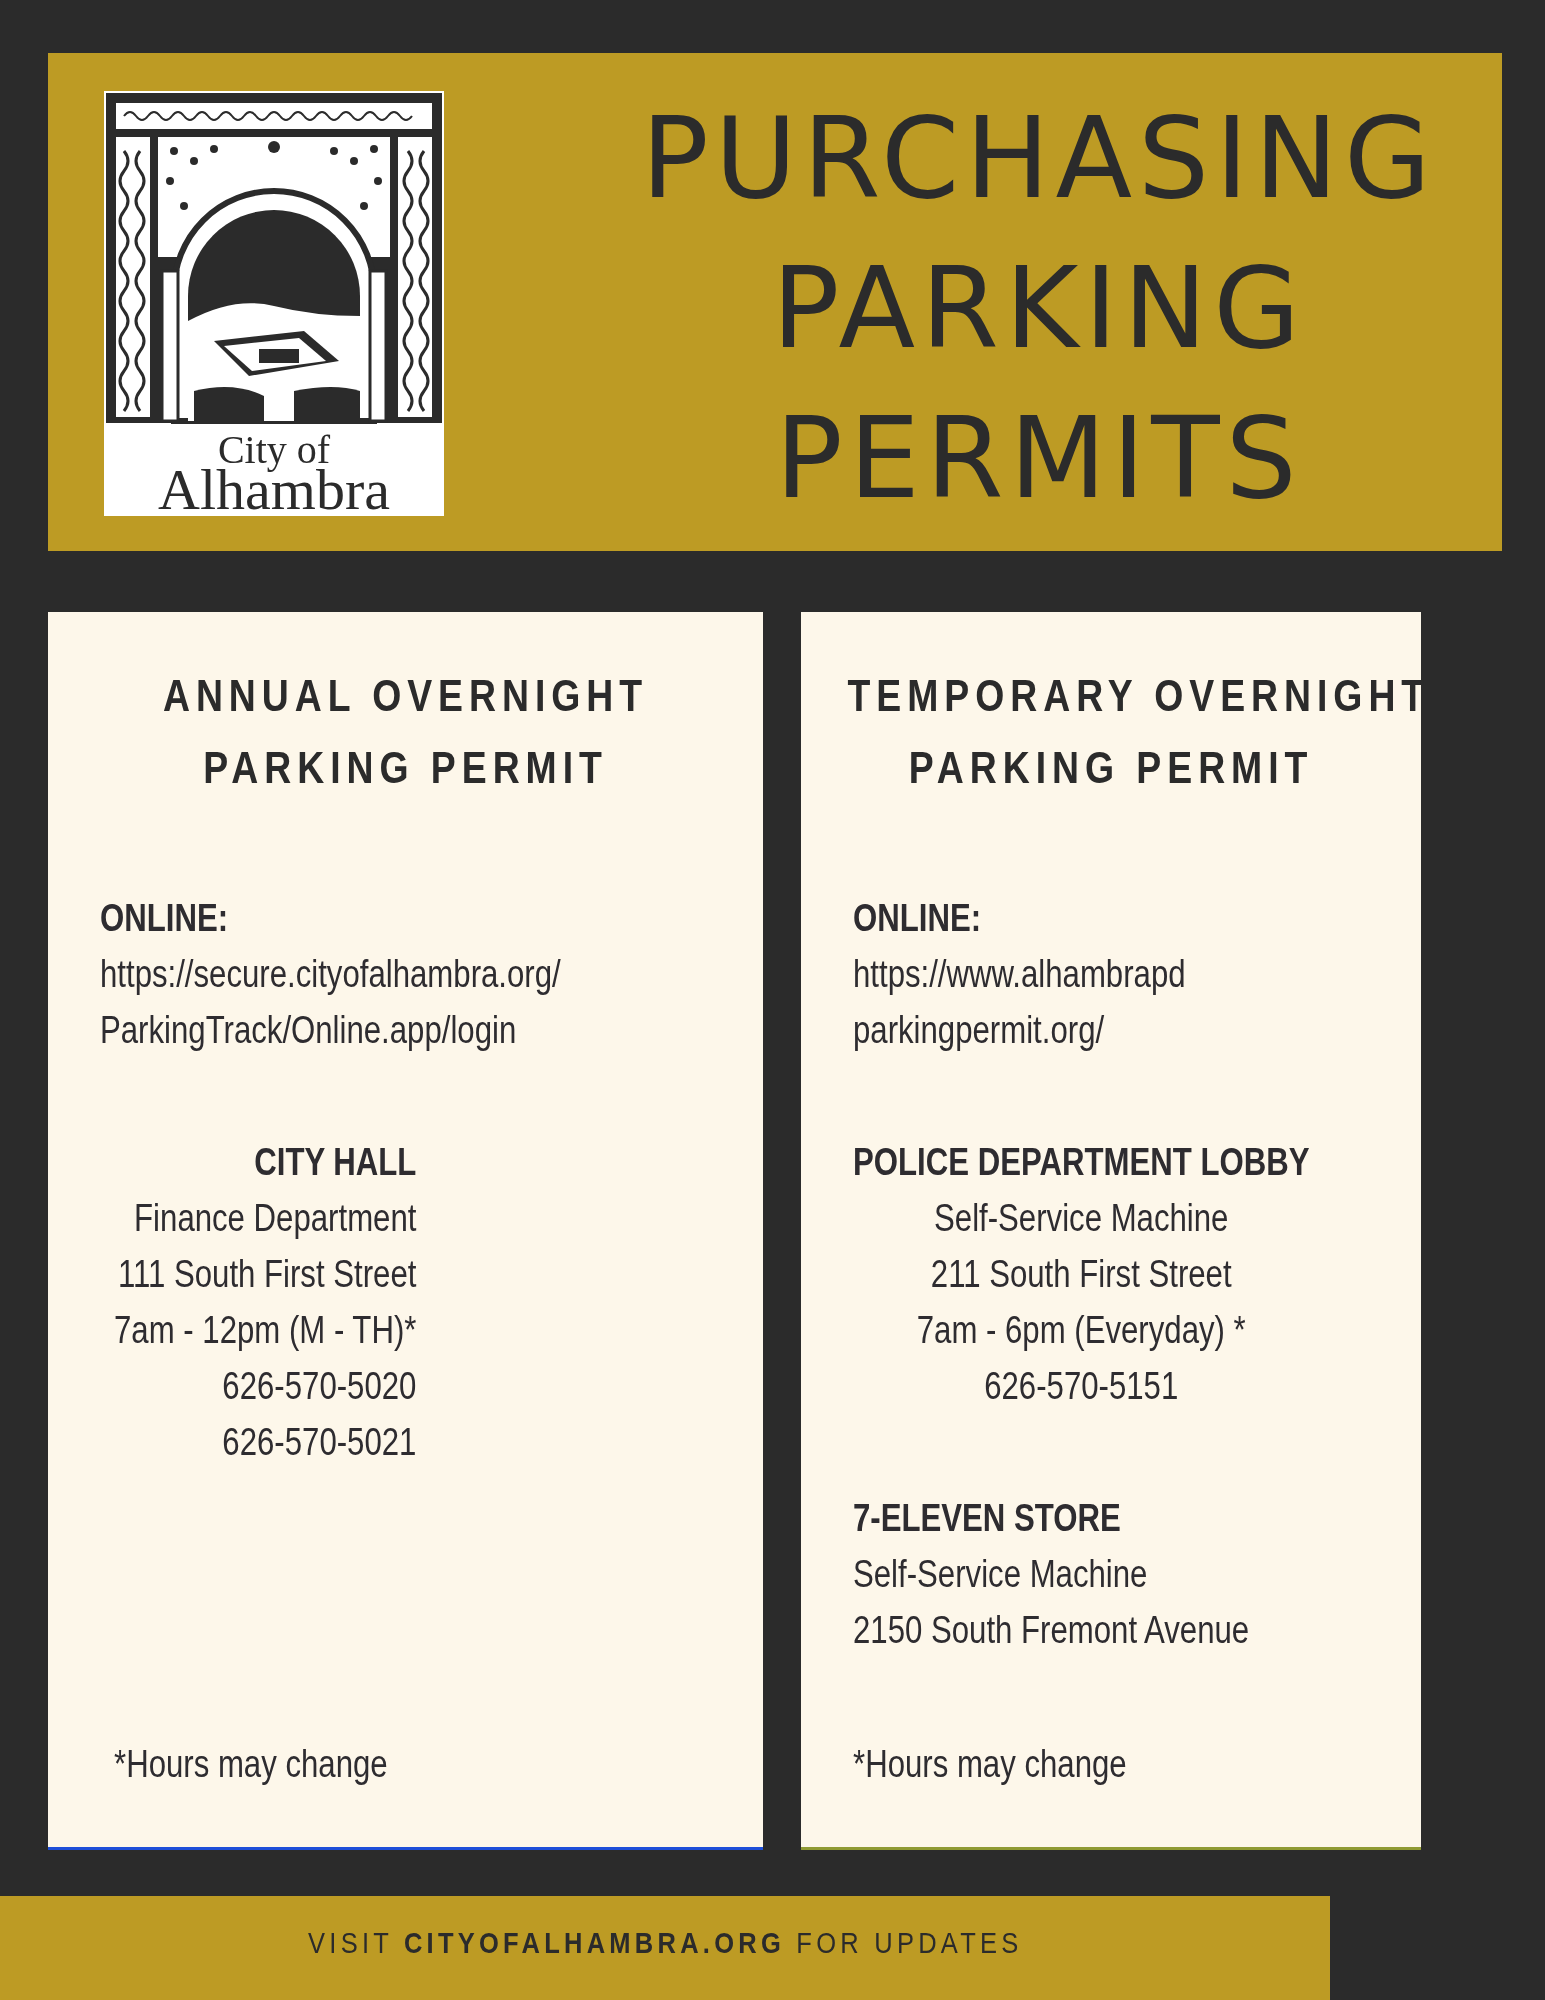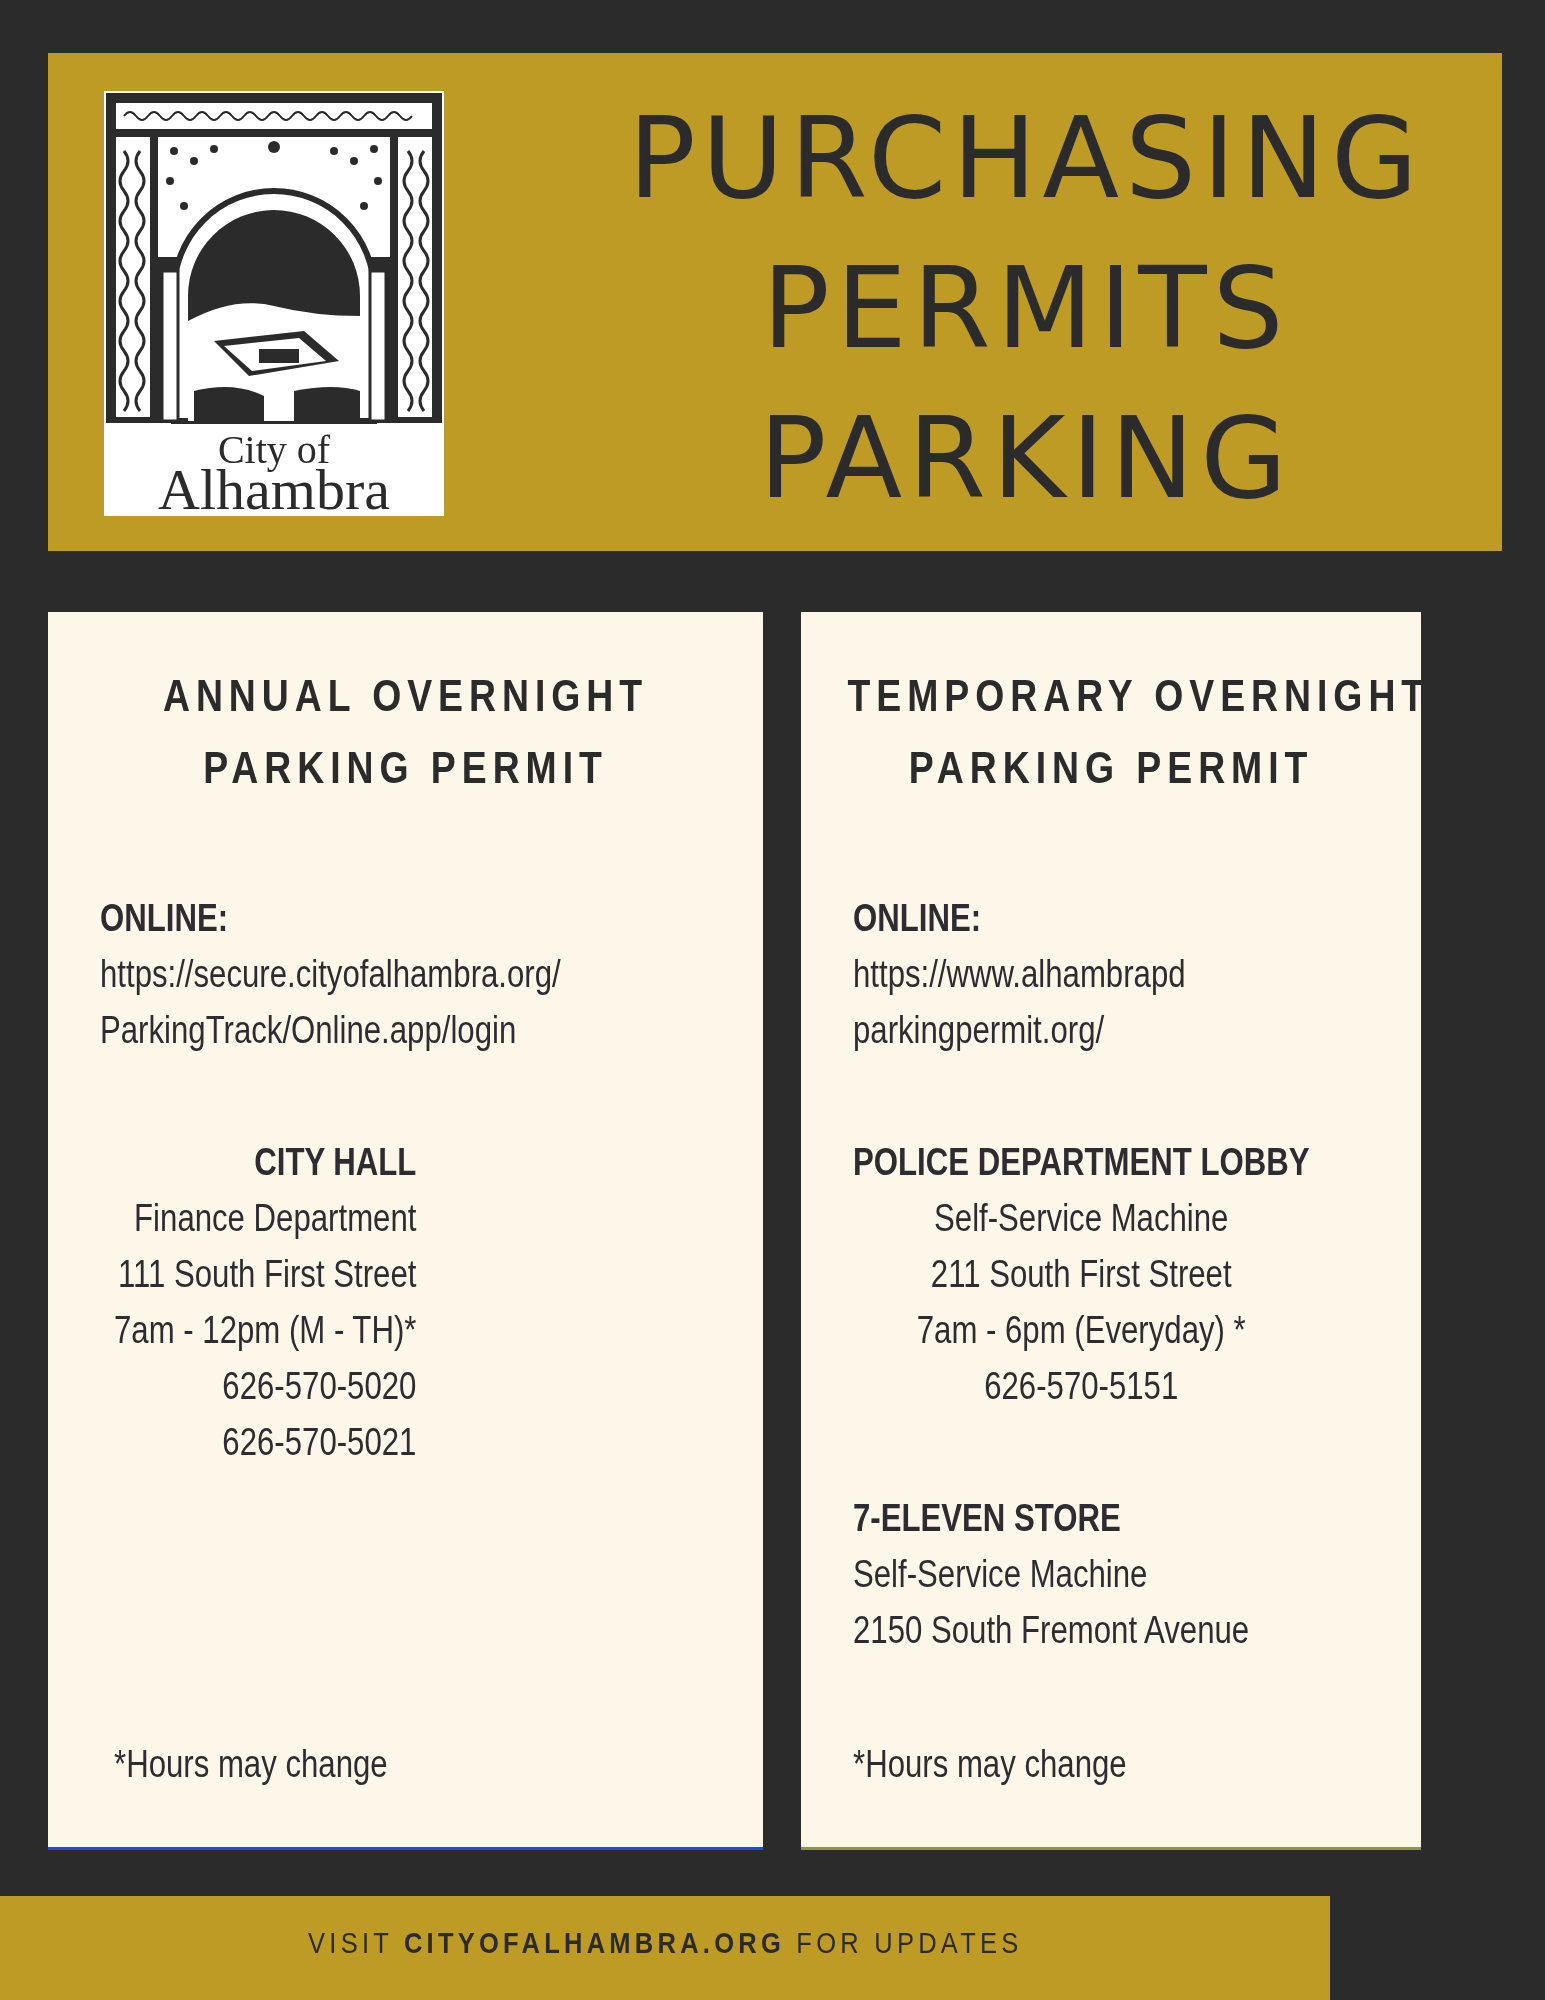--- a/index.html
+++ b/index.html
@@ -14,21 +14,21 @@
     .header {
       position: absolute; left: 48px; top: 53px; width: 1454px; height: 498px;
       background: #bd9b24;
     }
     .logo {
       position: absolute; left: 56px; top: 38px; width: 340px; height: 425px;
       background: #ffffff;
     }
     .logo svg { display: block; }
     .title {
-      position: absolute; left: 528px; top: 30px; width: 900px;
+      position: absolute; left: 541px; top: 30px; width: 900px;
       text-align: center;
       font-family: "DejaVu Sans", sans-serif;
       font-size: 112px; line-height: 150px; letter-spacing: 6px;
       color: #2b2b2b; font-weight: normal;
     }
     .title div { white-space: nowrap; }
 
     .panel {
       position: absolute; top: 612px; height: 1235px;
       background: #fdf7ea;
@@ -114,22 +114,22 @@
 
       <rect x="58" y="180" width="16" height="150" fill="#ffffff" stroke="#2b2b2b" stroke-width="3"></rect>
       <rect x="266" y="180" width="16" height="150" fill="#ffffff" stroke="#2b2b2b" stroke-width="3"></rect>
 
       <text x="170" y="372" text-anchor="middle" font-family="Liberation Serif, DejaVu Serif, serif" font-size="40" fill="#2b2b2b">City of</text>
       <text x="170" y="418" text-anchor="middle" font-family="Liberation Serif, DejaVu Serif, serif" font-size="58" fill="#2b2b2b">Alhambra</text>
     </svg>
   </div>
   <div class="title">
     <div>PURCHASING</div>
+    <div>PARKING</div>
     <div>PERMITS</div>
-    <div>PARKING</div>
   </div>
 </div>
 
 <div class="panel left">
   <div class="panel-title">
     <div>ANNUAL OVERNIGHT</div>
     <div>PARKING PERMIT</div>
   </div>
 
   <div class="block" style="left:52px; top:278px;">

